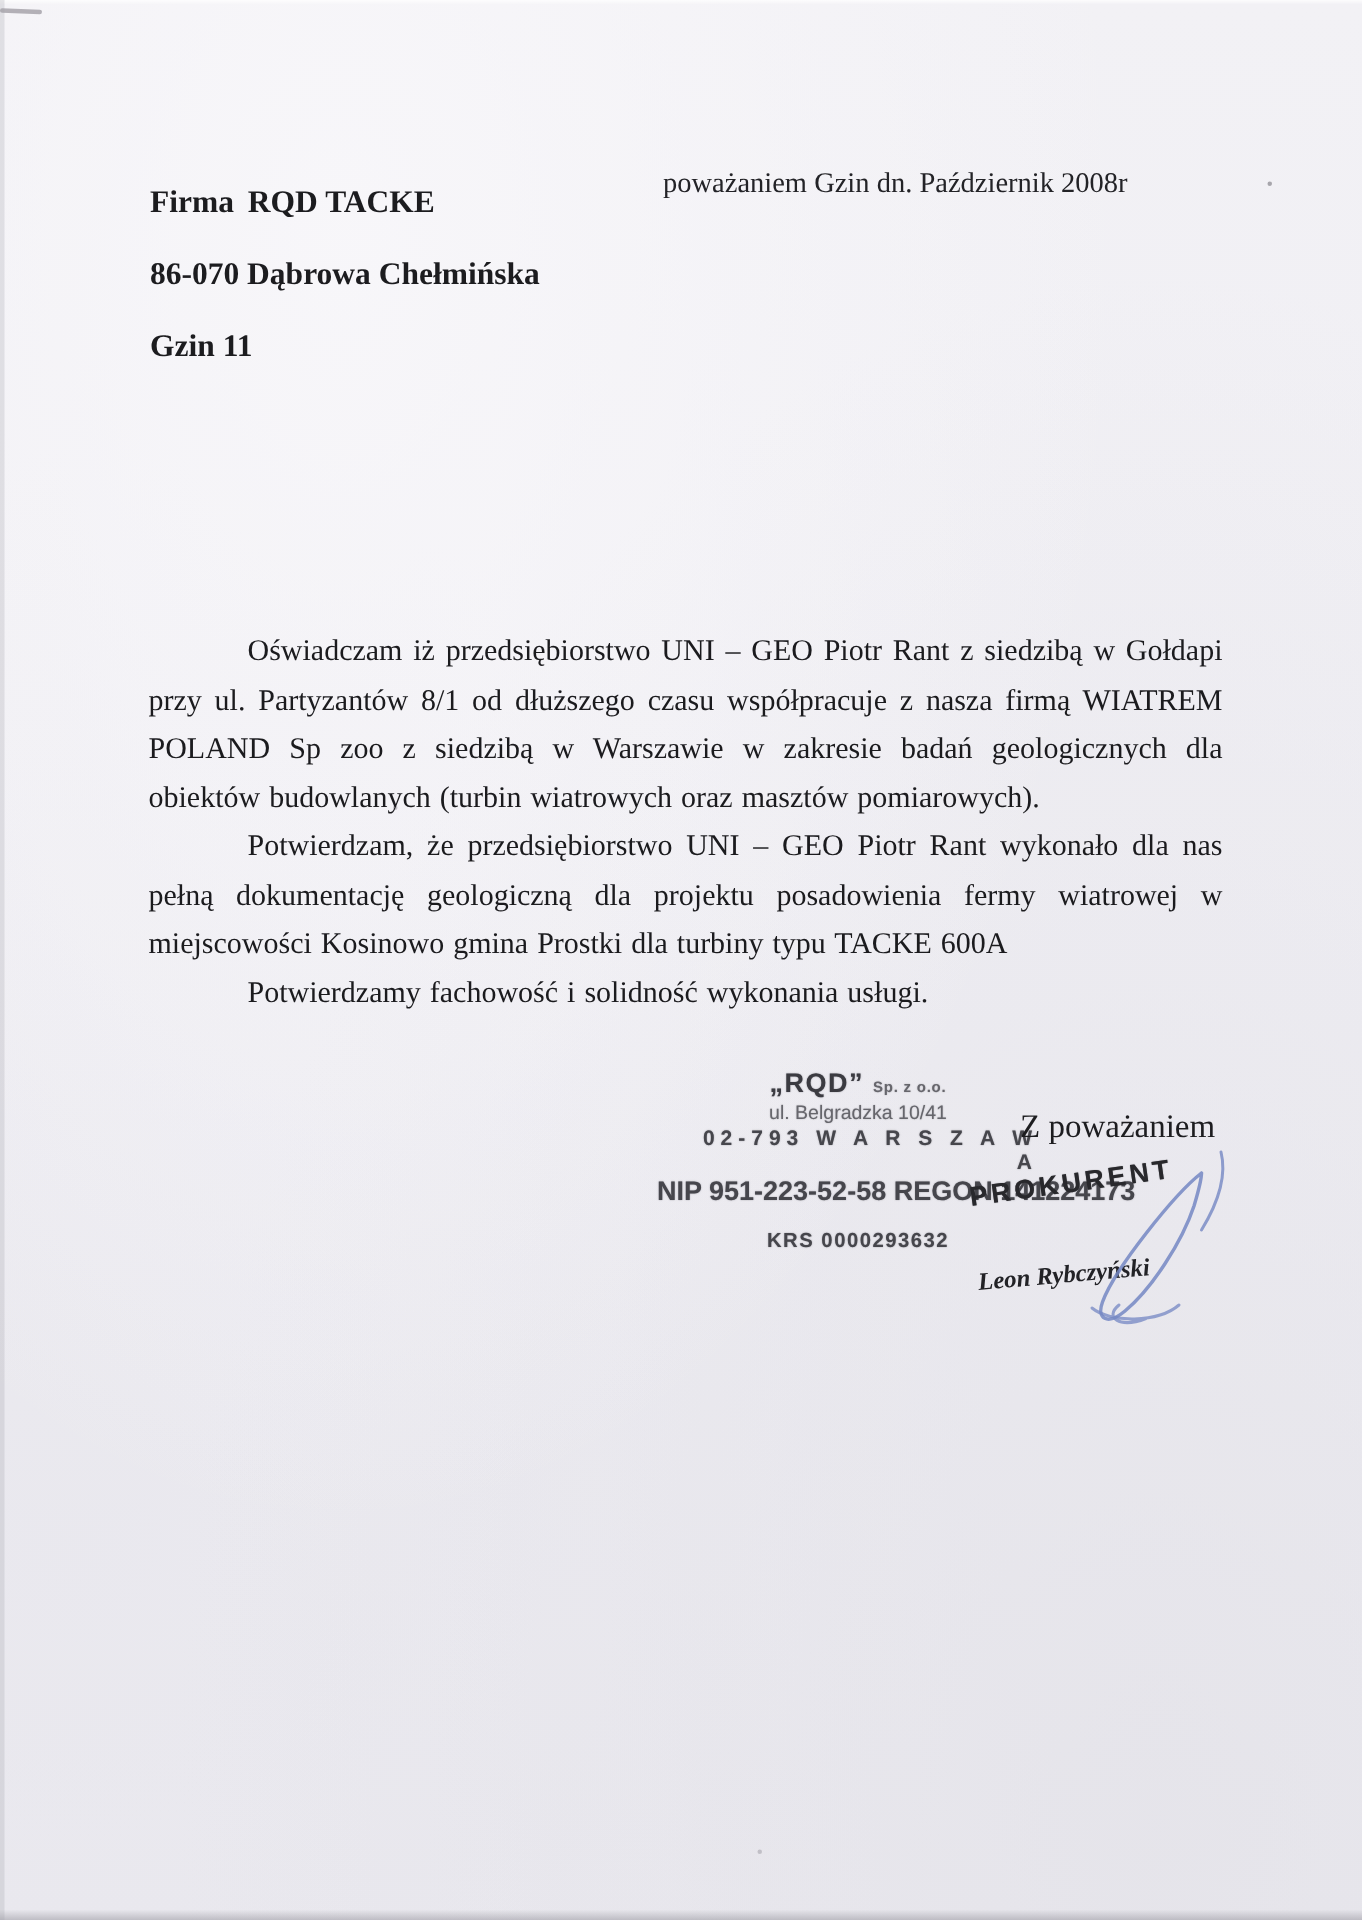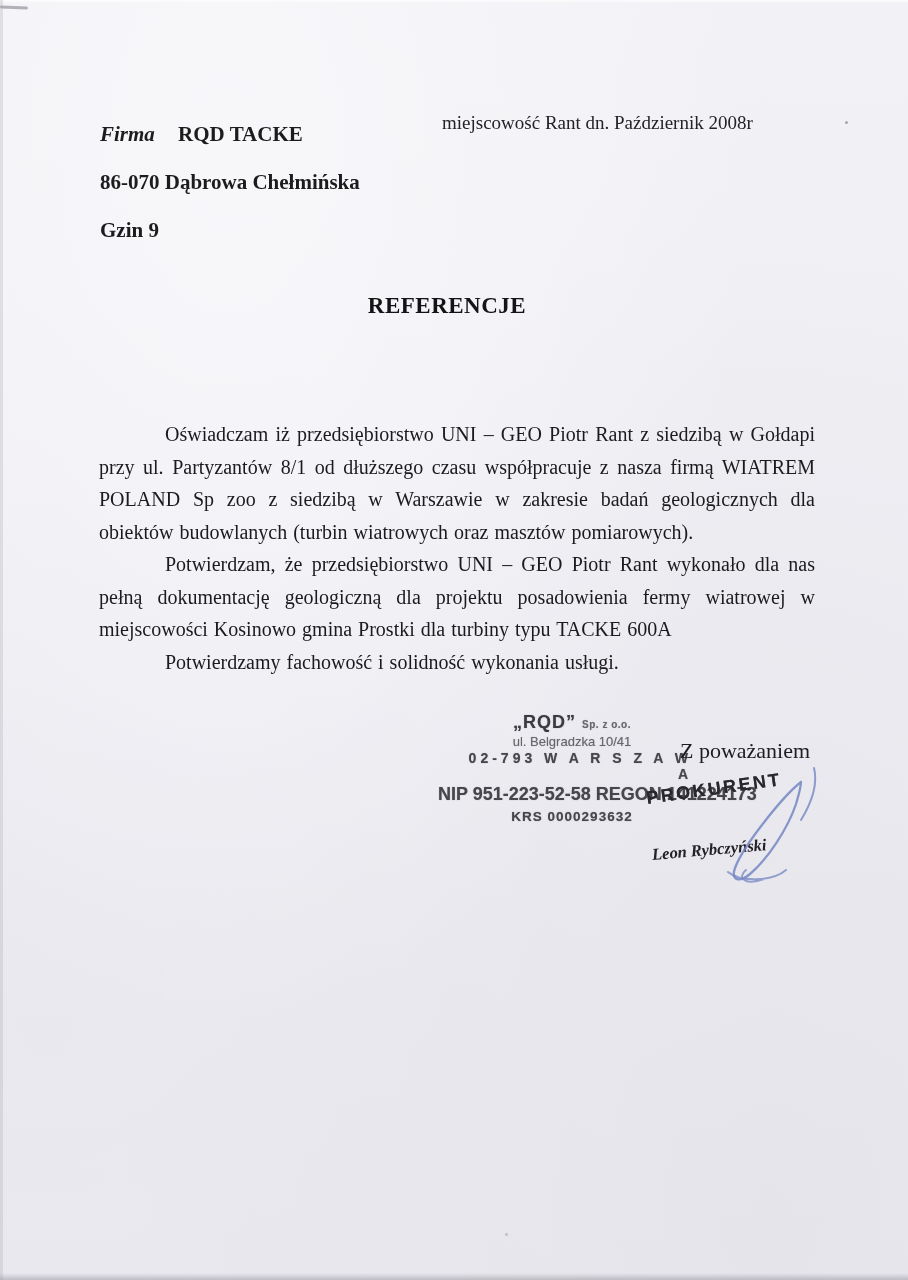--- a/index.html
+++ b/index.html
@@ -22,21 +22,21 @@
   .edge-bottom{position:absolute;left:0;bottom:0;width:100%;height:7px;background:linear-gradient(0deg,rgba(148,146,155,.5),rgba(148,146,155,0));}
   .edge-left{position:absolute;left:0;top:0;width:3px;height:100%;background:rgba(160,158,168,.25);}
   .dot{position:absolute;border-radius:50%;background:#6a6870;}
   .dot.d1{left:845px;top:121px;width:3px;height:3px;opacity:.55;}
   .dot.d2{left:262px;top:537px;width:3px;height:3px;opacity:.35;}
   .dot.d3{left:505px;top:1233px;width:3px;height:3px;opacity:.3;}
 
   
   .sender{position:absolute;left:100px;top:110px;font-weight:bold;font-size:21px;line-height:48px;white-space:nowrap;}
   .sender .firma-line span{display:inline-block;}
-  .sender .firma-label{margin-right:18px;font-style:italic;}
+  .sender .firma-label{margin-right:4px;}
   .dateline{position:absolute;left:442px;top:112px;font-size:19px;white-space:nowrap;color:#232327;}
 
   
   .title{position:absolute;left:97px;top:293px;width:700px;text-align:center;
          font-weight:bold;font-size:23px;letter-spacing:.5px;color:#141416;}
 
   
   .body-text{position:absolute;left:99px;top:418px;width:716px;
              font-size:20px;line-height:32.5px;text-align:justify;color:#1b1b1e;
              word-spacing:1px;}
@@ -46,21 +46,21 @@
 
   
   .stamp{position:absolute;left:452px;top:712px;width:240px;text-align:center;
          font-family:"Liberation Sans", sans-serif;color:#46464c;
          text-shadow:0 0 1px rgba(70,70,78,.55);}
   .stamp .co{font-size:18px;font-weight:bold;letter-spacing:1px;color:#3b3b41;}
   .stamp .co .suffix{font-size:10px;opacity:.75;letter-spacing:.5px;}
   .stamp .street{font-size:13px;margin-top:1px;opacity:.8;}
   .stamp .city{font-size:14px;font-weight:bold;letter-spacing:4px;margin-top:1px;text-align:right;}
   .stamp .nip{font-size:18px;font-weight:bold;letter-spacing:0px;margin-top:2px;white-space:nowrap;margin-left:-14px;}
-  .stamp .krs{font-size:13.5px;font-weight:bold;letter-spacing:1px;margin-top:4px;}
+  .stamp .krs{font-size:13.5px;font-weight:bold;letter-spacing:1px;margin-top:14px;}
 
   
   .closing{position:absolute;left:680px;top:738px;font-size:22px;color:#1d1d20;white-space:nowrap;}
   .prokurent{position:absolute;left:648px;top:788px;font-family:"Liberation Sans", sans-serif;
              font-weight:bold;font-size:18px;letter-spacing:2.5px;color:#28282c;
              transform:rotate(-8deg);transform-origin:left bottom;
              text-shadow:0 0 .6px rgba(40,40,44,.7);white-space:nowrap;}
   .sig-name{position:absolute;left:653px;top:845px;font-style:italic;font-weight:bold;
             font-size:16.5px;color:#222226;transform:rotate(-5deg);transform-origin:left bottom;
             white-space:nowrap;}
@@ -78,26 +78,25 @@
   <div class="dot d1"></div>
   <div class="dot d2"></div>
   <div class="dot d3"></div>
 
   <div class="sender">
     <div class="firma-line">
       <span class="firma-label">Firma</span>
       <span>RQD TACKE</span>
     </div>
     <div>86-070 Dąbrowa Chełmińska</div>
-    <div>Gzin 9</div>
+    <div>Gzin 11</div>
   </div>
 
-  <div class="dateline">miejscowość Rant dn. Październik 2008r</div>
+  <div class="dateline">poważaniem Gzin dn. Październik 2008r</div>
 
-  <div class="title">REFERENCJE</div>
 
   <div class="body-text">
     <p class="indent">Oświadczam iż przedsiębiorstwo UNI – GEO Piotr Rant z siedzibą w Gołdapi przy ul. Partyzantów 8/1 od dłuższego czasu współpracuje z nasza firmą WIATREM POLAND Sp zoo z siedzibą w Warszawie w zakresie badań geologicznych dla obiektów budowlanych (turbin wiatrowych oraz masztów pomiarowych).</p>
     <p class="indent">Potwierdzam, że przedsiębiorstwo UNI – GEO Piotr Rant wykonało dla nas pełną dokumentację geologiczną dla projektu posadowienia fermy wiatrowej w miejscowości Kosinowo gmina Prostki dla turbiny typu TACKE 600A</p>
     <p class="indent last">Potwierdzamy fachowość i solidność wykonania usługi.</p>
   </div>
 
   <div class="stamp">
     <div class="co">
       <span>„RQD”</span>

